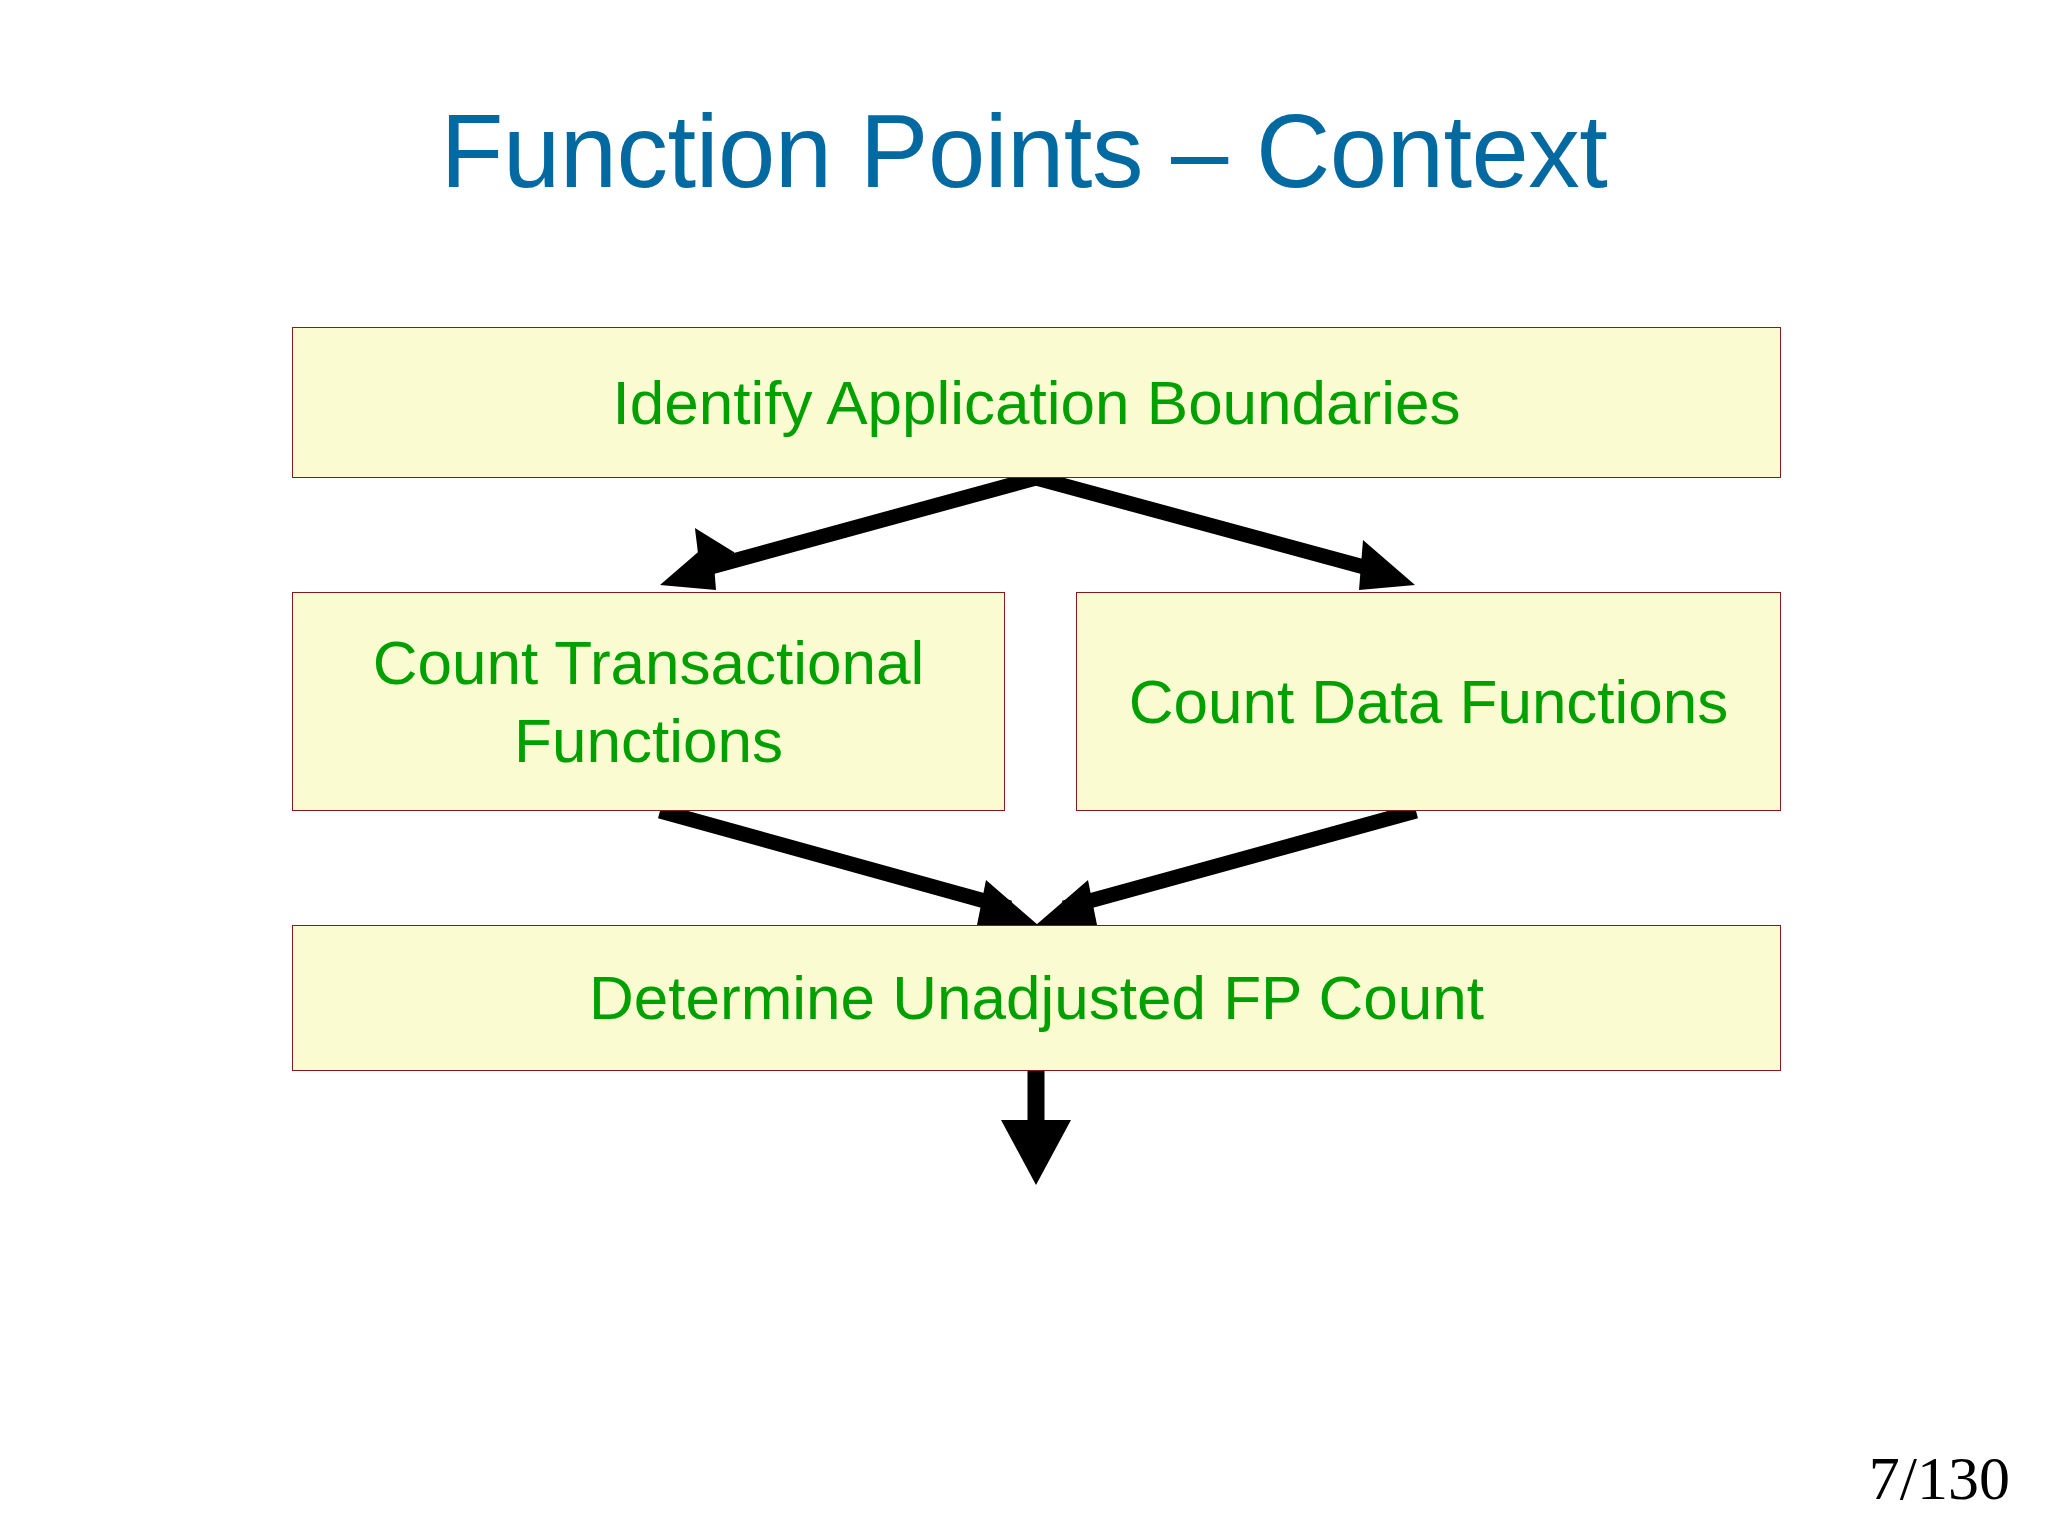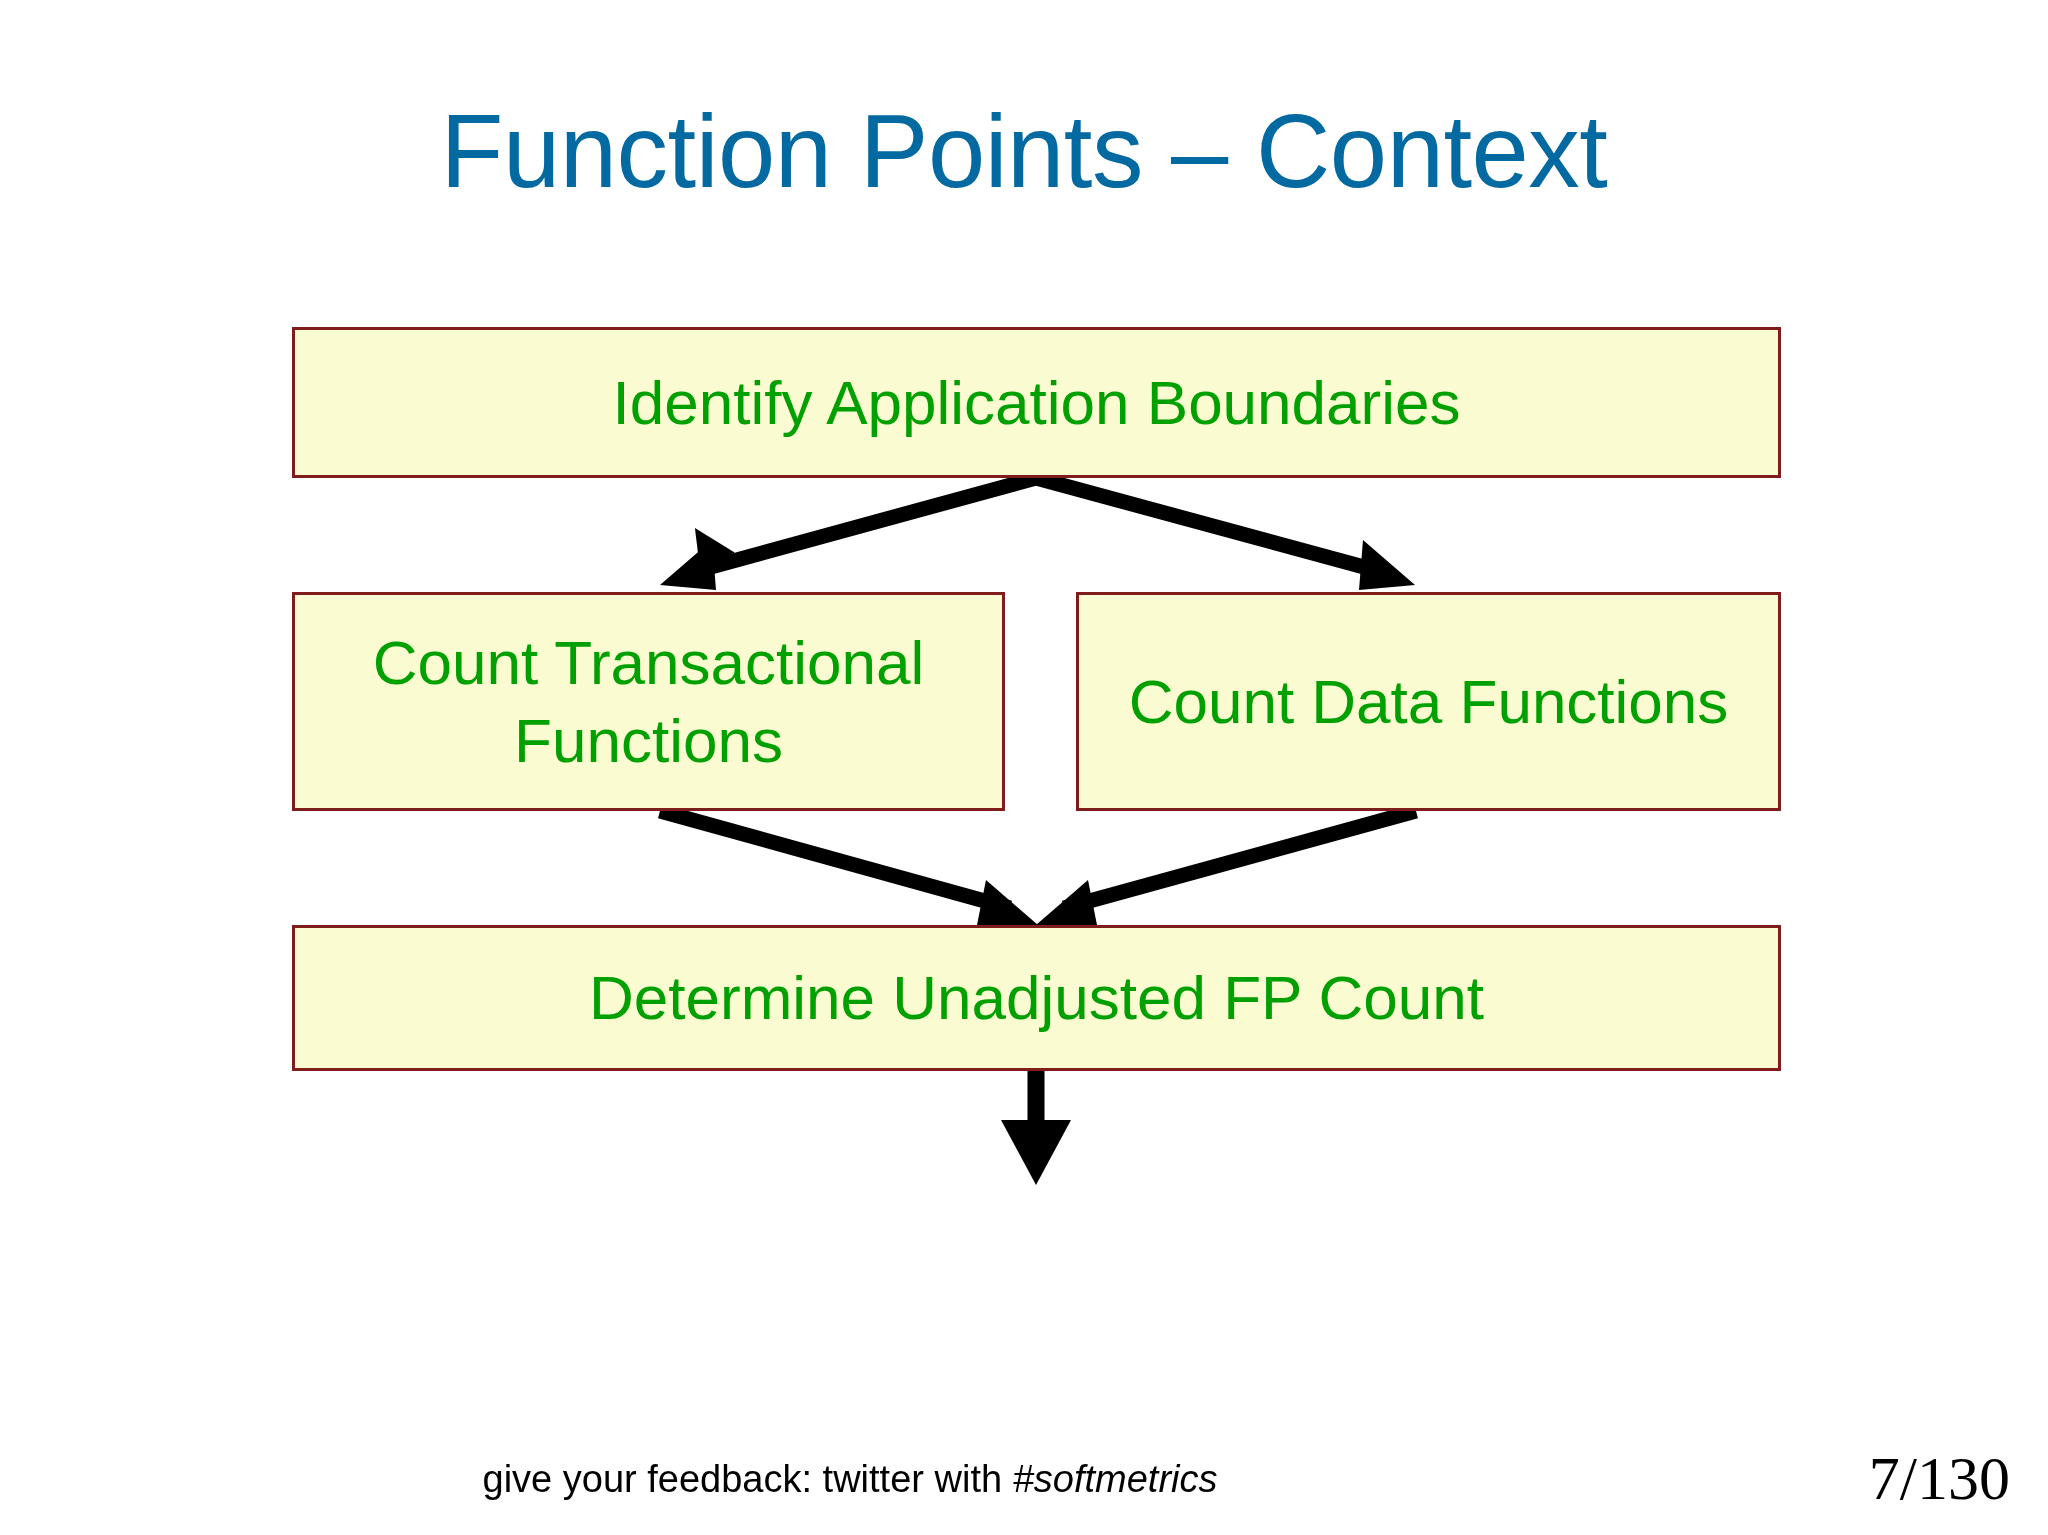--- a/index.html
+++ b/index.html
@@ -37,21 +37,21 @@
     color: #0369a1;
     letter-spacing: -0.5px;
     white-space: nowrap;
   }
 
   
   .flow-box {
     position: absolute;
     box-sizing: border-box;
     background: #fbfbd2;
-    border: 3px solid #7f1d1d;
+    border: 1px solid #7f1d1d;
     color: #00a000;
     font-family: "Liberation Sans", sans-serif;
     font-size: 62px;
     line-height: 78px;
     font-weight: 400;
     text-align: center;
     display: flex;
     align-items: center;
     justify-content: center;
     padding: 0 12px;
@@ -160,17 +160,16 @@
 
   <div class="flow-box" id="box-count-data">
     <span class="box-label">Count Data Functions</span>
   </div>
 
   <div class="flow-box" id="box-unadjusted-fp">
     <span class="box-label">Determine Unadjusted FP Count</span>
   </div>
 
 
-  <div id="footer-feedback"><span>give your feedback: twitter with </span><span class="hashtag">#softmetrics</span></div>
 
   <div id="page-number">7/130</div>
 
 </div>
 
 </body></html>

